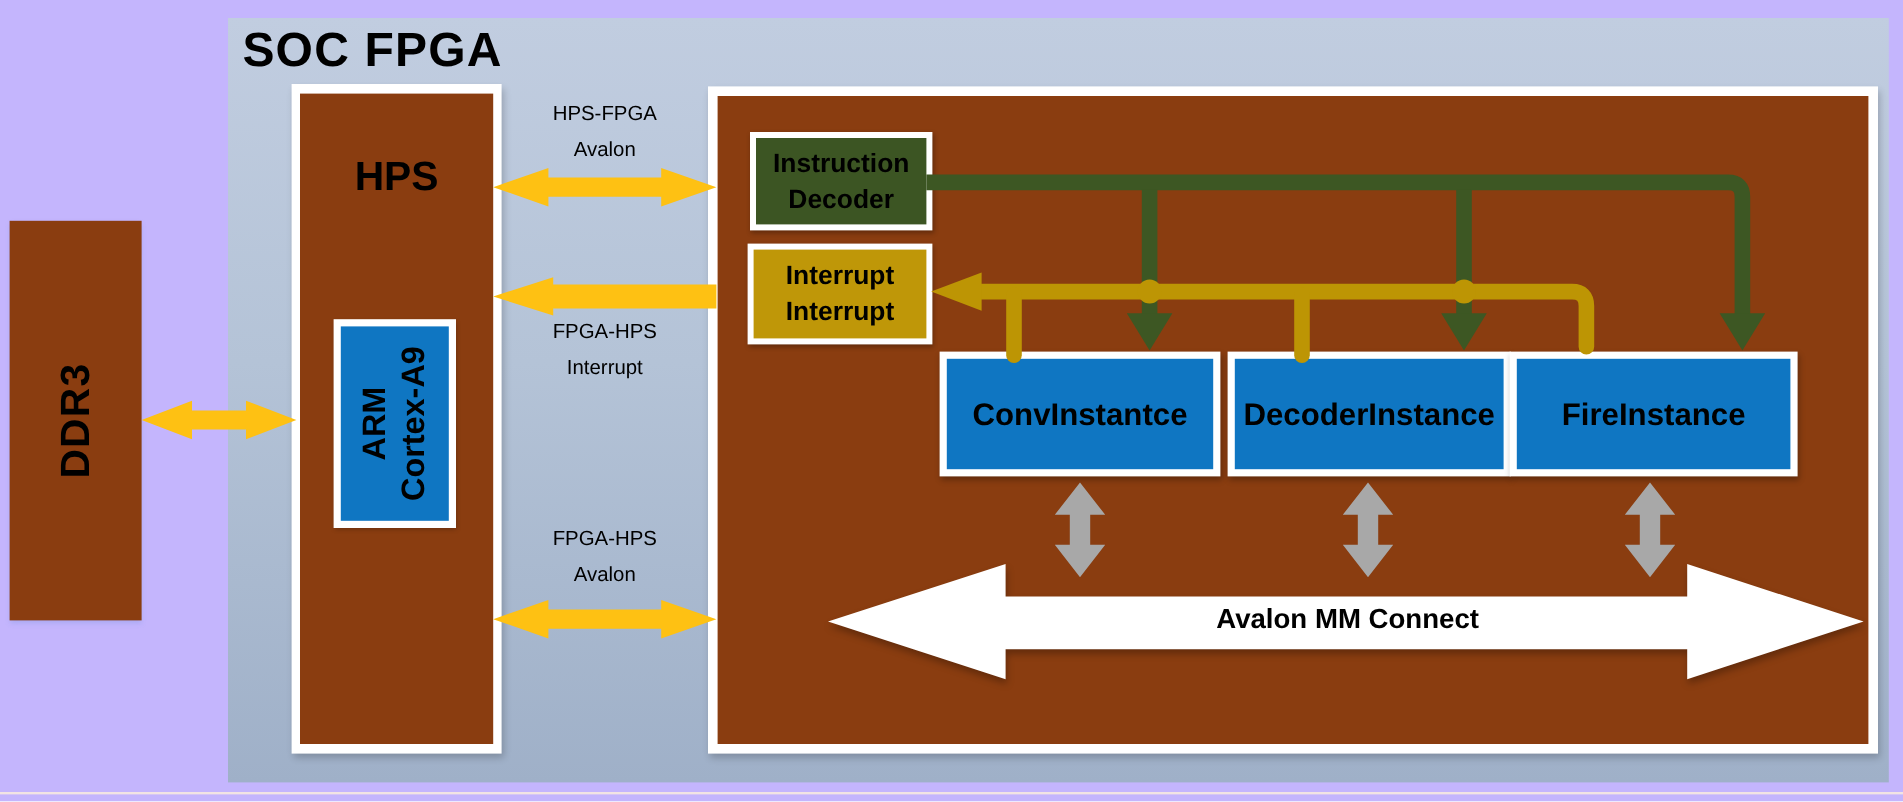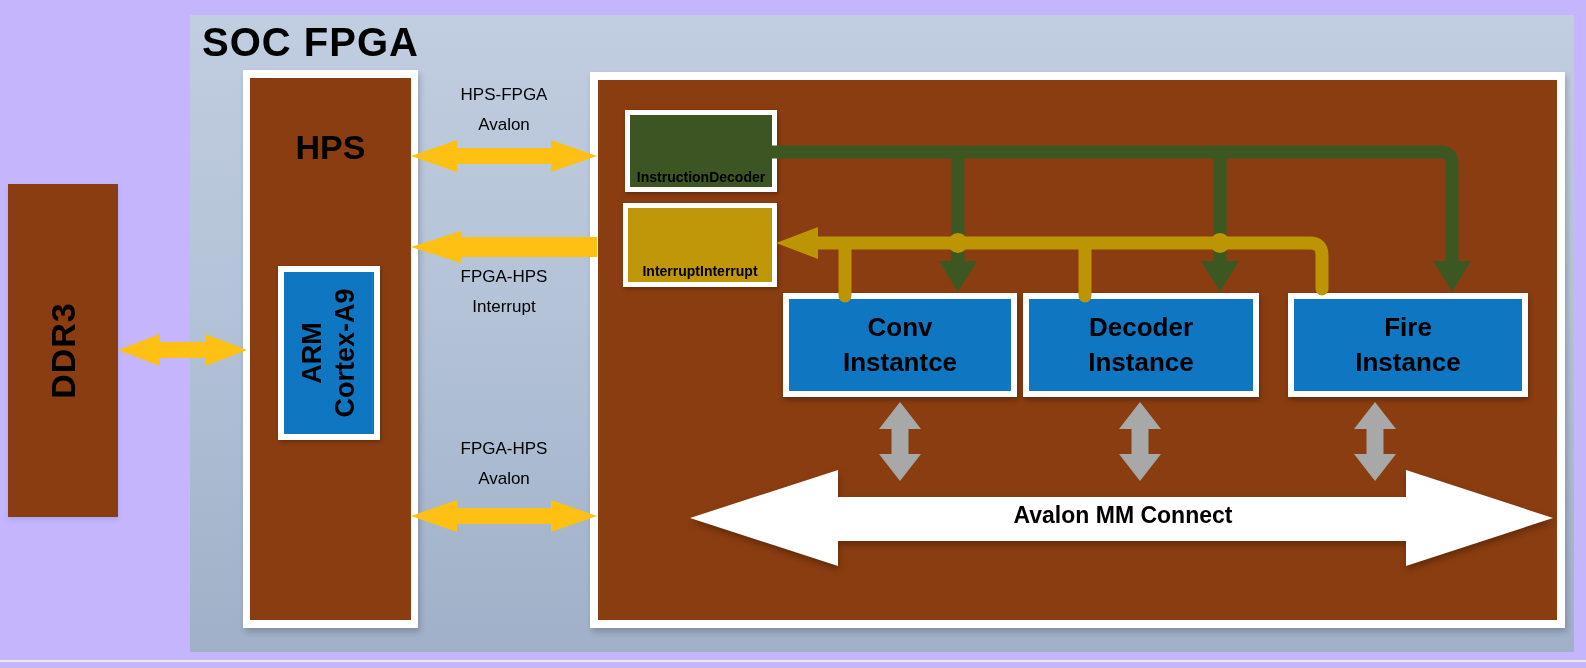--- a/index.html
+++ b/index.html
@@ -29,29 +29,29 @@
   .ddr3-box{left:8px;top:184px;width:110px;height:333px;box-shadow:0 3px 4px rgba(120,150,220,0.35);}
   .ddr3-label{font-size:34px;font-weight:800;letter-spacing:1px;}
   
   .fpga-frame{left:590px;top:72px;width:975px;height:556px;}
   .fpga-fill{left:8px;top:8px;right:8px;bottom:8px;}
   .fpga-title{left:960px;top:78px;width:170px;text-align:center;font-size:38px;font-weight:800;}
   
   .dec-frame{left:625px;top:110px;width:152px;height:82px;box-shadow:1px 2px 4px rgba(0,0,0,0.3);}
   .int-frame{left:623px;top:203px;width:154px;height:84px;box-shadow:1px 2px 4px rgba(0,0,0,0.3);}
   .small-fill{left:5px;top:5px;right:5px;bottom:5px;}
-  .small-label{position:absolute;left:0;top:0;width:100%;height:100%;display:flex;flex-direction:row;
-               align-items:center;justify-content:center;font-size:14px;font-weight:800;line-height:30px;margin-top:26px;}
+  .small-label{position:absolute;left:0;top:0;width:100%;height:100%;display:flex;flex-direction:column;
+               align-items:center;justify-content:center;font-size:22px;font-weight:800;line-height:30px;}
   
   .inst-frame{top:293px;height:104px;box-shadow:1px 3px 5px rgba(0,0,0,0.3);}
   .conv-frame{left:783px;width:234px;}
   .max-frame{left:1023px;width:236px;}
-  .fire-frame{left:1288px;width:240px;}
+  .fire-frame{left:1258px;width:240px;}
   .inst-fill{left:6px;top:6px;right:6px;bottom:6px;}
-  .inst-label{position:absolute;left:0;top:0;width:100%;height:100%;display:flex;flex-direction:column;
+  .inst-label{position:absolute;left:0;top:0;width:100%;height:100%;display:flex;flex-direction:row;
               align-items:center;justify-content:center;font-size:26px;font-weight:800;line-height:35px;}
   
   .link-label{width:190px;text-align:center;font-size:17px;line-height:30px;font-weight:400;}
   .lbl-top{left:409px;top:80px;}
   .lbl-mid{left:409px;top:262px;}
   .lbl-bot{left:409px;top:434px;}
   
   .avalon-label{left:840px;top:502px;width:566px;text-align:center;font-size:23px;font-weight:800;}
   svg.wires{position:absolute;left:0;top:0;pointer-events:none;}
   .shadowed{filter:drop-shadow(1px 4px 3px rgba(0,0,0,0.28));}

